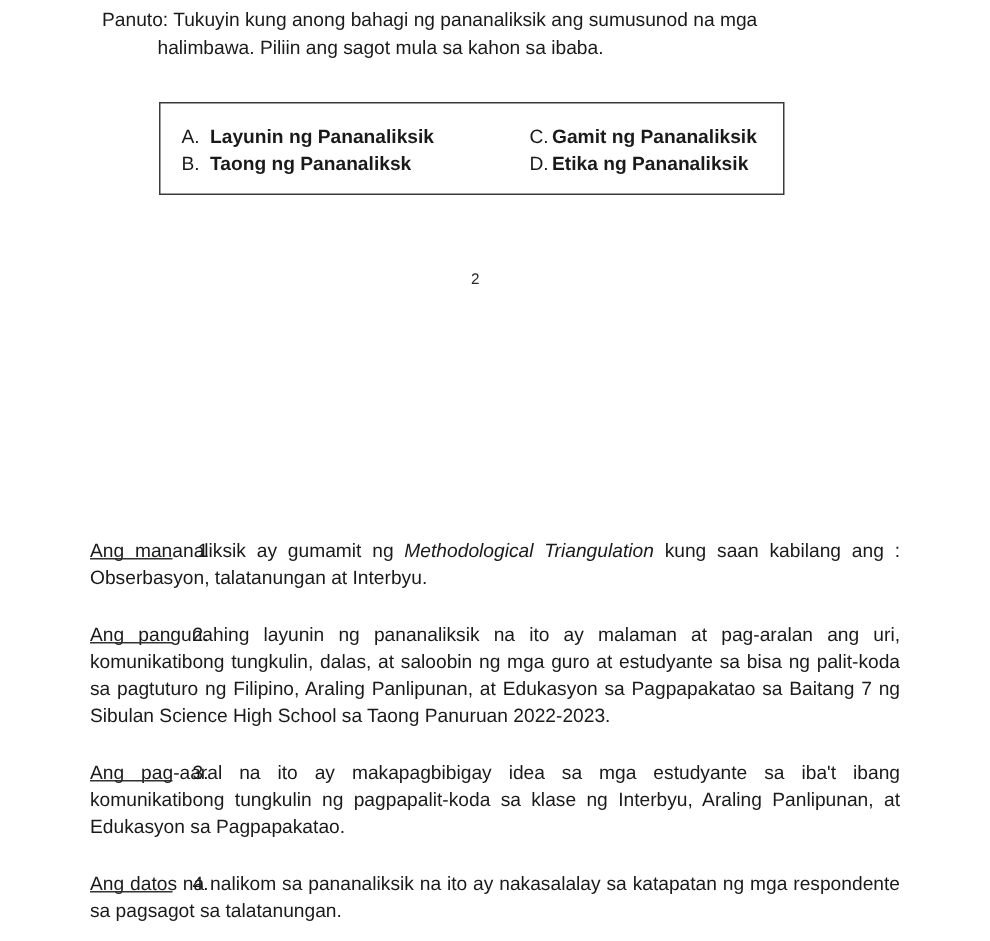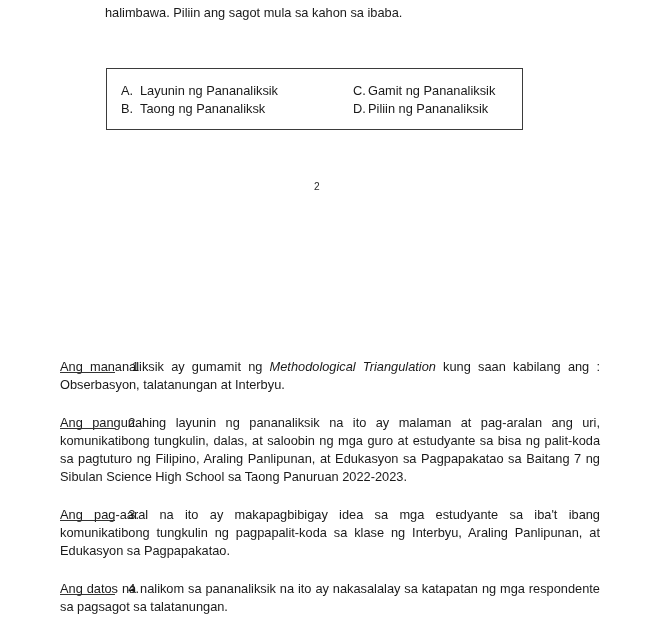--- a/index.html
+++ b/index.html
@@ -76,20 +76,21 @@
   .opt-letter {
     width: 19px;
     flex: 0 0 19px;
   }
   .opt-letter.tight {
     width: 15px;
     flex: 0 0 15px;
   }
   .opt-text {
     white-space: nowrap;
+    font-weight: bold;
   }
 
   
   .footer {
     position: absolute;
     top: 181px;
     left: 0;
     width: 660px;
     height: 16px;
     font-size: 10.2px;
@@ -154,20 +155,21 @@
   #item-2 { margin-bottom: 19px; }
   #item-3 { margin-bottom: 19px; }
   #item-4 { margin-bottom: 0; }
 </style>
 </head>
 <body>
 
 <div class="page">
 
   <div class="panuto">
+    <div class="ln">Panuto: Tukuyin kung anong bahagi ng pananaliksik ang sumusunod na mga</div>
     <div class="ln indent">halimbawa. Piliin ang sagot mula sa kahon sa ibaba.</div>
   </div>
 
   <div class="option-box">
     <div class="option-grid">
       <div class="opt-row">
         <div class="opt-cell-left">
           <span class="opt-letter">A.</span>
           <span class="opt-text">Layunin ng Pananaliksik</span>
         </div>
@@ -176,21 +178,21 @@
           <span class="opt-text">Gamit ng Pananaliksik</span>
         </div>
       </div>
       <div class="opt-row">
         <div class="opt-cell-left">
           <span class="opt-letter">B.</span>
           <span class="opt-text">Taong ng Pananaliksk</span>
         </div>
         <div class="opt-cell-right">
           <span class="opt-letter tight">D.</span>
-          <span class="opt-text">Piliin ng Pananaliksik</span>
+          <span class="opt-text">Etika ng Pananaliksik</span>
         </div>
       </div>
     </div>
   </div>
 
   <div class="footer">
     <span class="page-num">2</span>
   </div>
 
   <div class="items">

